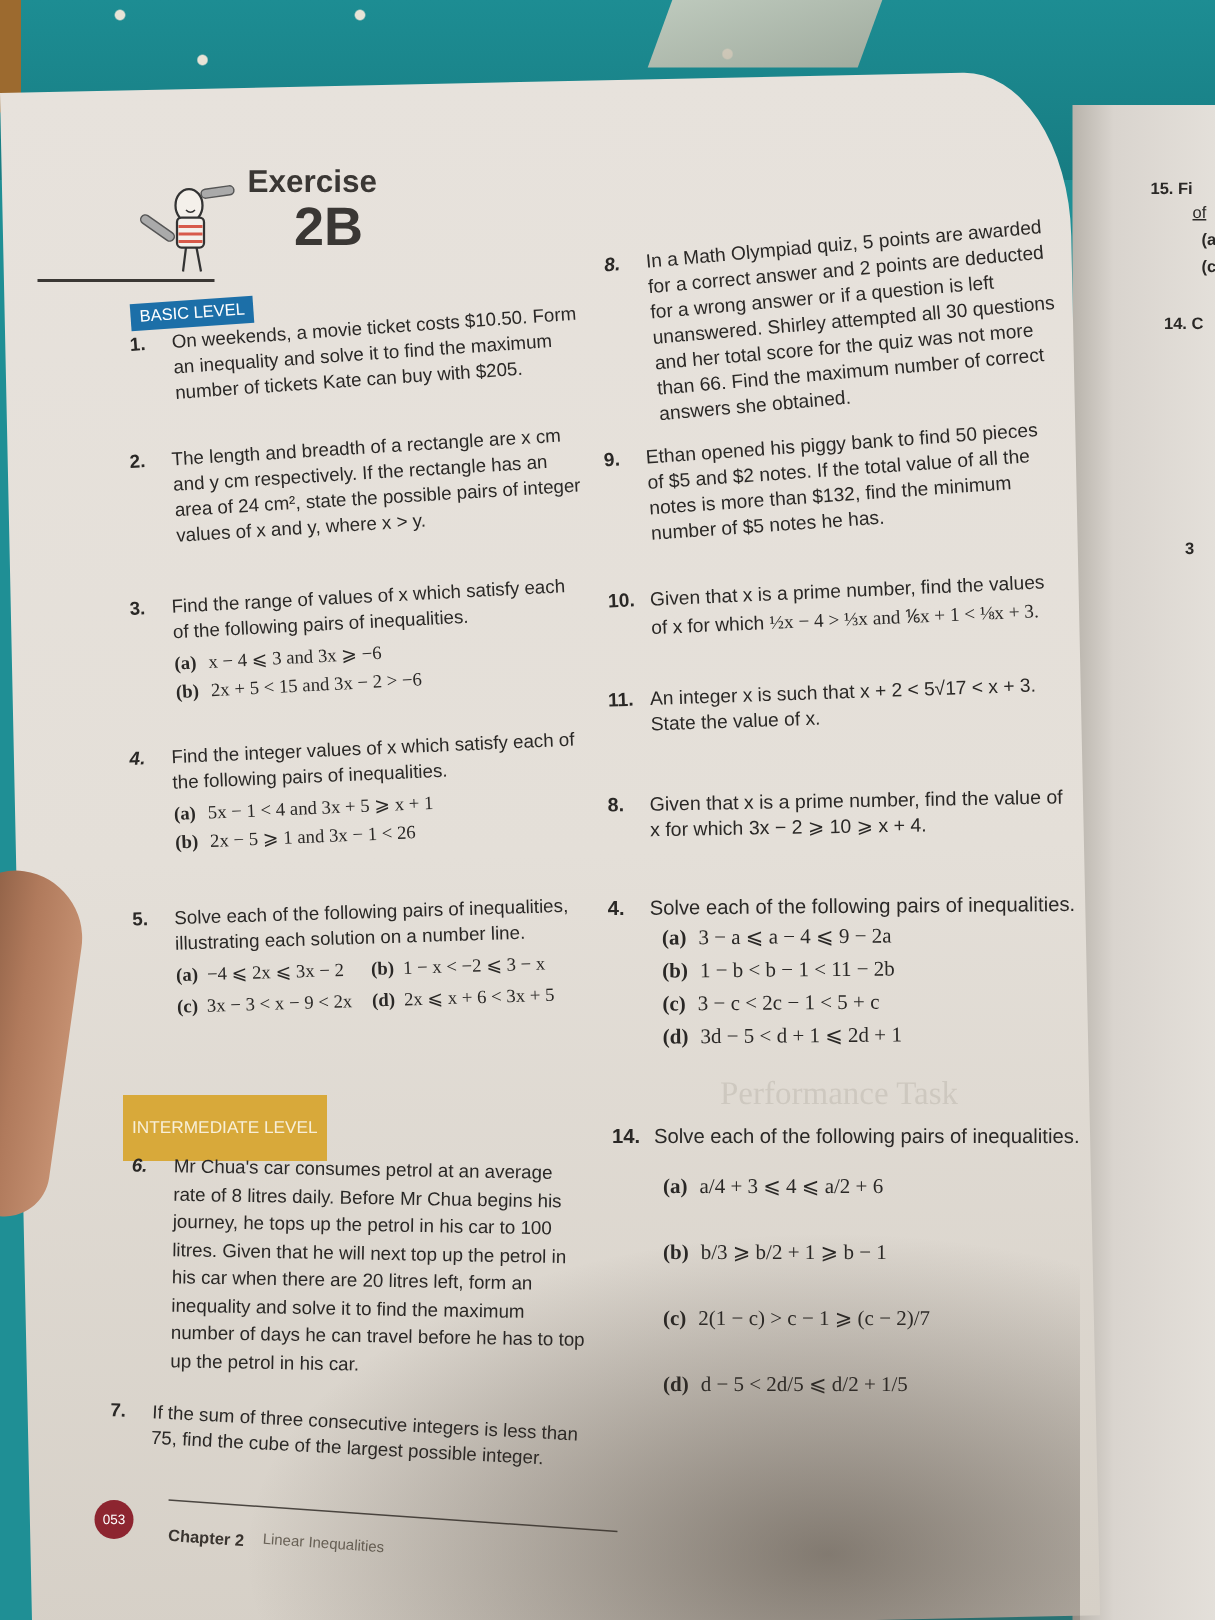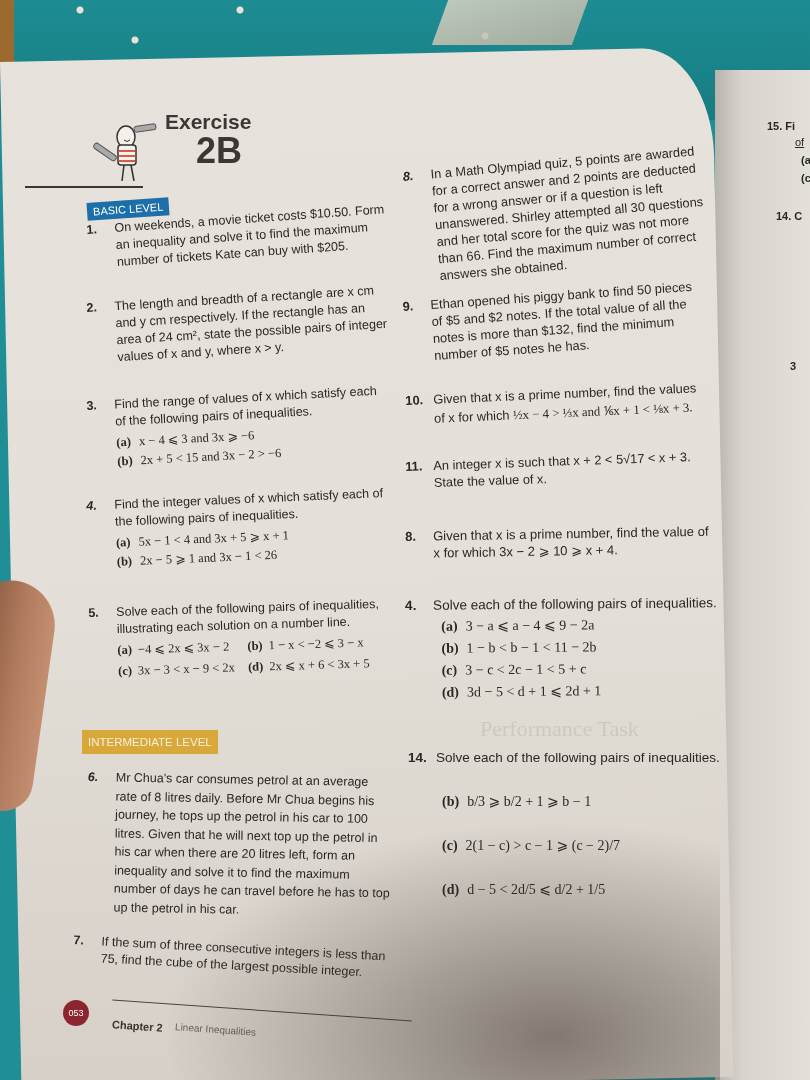--- a/index.html
+++ b/index.html
@@ -49,21 +49,21 @@
   .qtext { margin-left: 28px; }
   .sub { margin-left: 28px; font-family: "Liberation Serif", serif; font-size: 12.5px; }
   .sub b { margin-right: 8px; }
   .subgrid { margin-left: 28px; display: grid; grid-template-columns: 130px 150px; row-gap: 4px; font-family: "Liberation Serif", serif; }
   .subgrid b { margin-right: 6px; }
   .ex-title { position: absolute; left: 165px; top: 110px; font-weight: bold; font-size: 21px; color: #3a3734; }
   .ex-num { position: absolute; left: 196px; top: 130px; font-weight: bold; font-size: 36px; color: #3a3734; }
   .ex-line { position: absolute; left: 25px; top: 186px; width: 118px; height: 2px; background: #3a3734; }
   .mascot { position: absolute; left: 88px; top: 115px; width: 70px; height: 70px; }
   .badge-basic { position: absolute; left: 87px; top: 200px; background: #1c6fa8; color: #fff; font-size: 11px; padding: 3px 6px; transform: rotate(-4deg); }
-  .badge-inter { position: absolute; left: 82px; top: 730px; background: #d8a93a; color: #f8efd8; font-size: 11.5px; padding: 6px 6px; }
+  .badge-inter { position: absolute; left: 82px; top: 730px; background: #d8a93a; color: #f8efd8; font-size: 11.5px; padding: 16px 6px; }
   .page-num { position: absolute; left: 63px; top: 1000px; width: 26px; height: 26px; border-radius: 50%; background: #8d2530; color: #fff; font-size: 9px; font-weight: normal; text-align: center; line-height: 26px; }
   .chapter { position: absolute; left: 112px; top: 1020px; font-size: 11px; font-weight: bold; color: #3a3530; transform: rotate(4deg); }
   .chapter-sub { position: absolute; left: 175px; top: 1024px; font-size: 10px; color: #6a6358; transform: rotate(4deg); }
   .chapter-rule { position: absolute; left: 112px; top: 1010px; width: 300px; height: 1px; background: #4a4540; transform: rotate(4deg); }
   .right-text { position: absolute; font-size: 11px; font-weight: bold; color: #2a2826; }
   .mark { font-style: italic; }
 </style>
 </head>
 <body>
 
@@ -183,20 +183,21 @@
   <div class="sub" style="font-size:14px;line-height:22px;margin-left:36px;"><b>(b)</b><span>1 − b &lt; b − 1 &lt; 11 − 2b</span></div>
   <div class="sub" style="font-size:14px;line-height:22px;margin-left:36px;"><b>(c)</b><span>3 − c &lt; 2c − 1 &lt; 5 + c</span></div>
   <div class="sub" style="font-size:14px;line-height:22px;margin-left:36px;"><b>(d)</b><span>3d − 5 &lt; d + 1 ⩽ 2d + 1</span></div>
 </div>
 
 <div style="position:absolute;left:480px;top:716px;font-family:'Liberation Serif',serif;font-size:22px;color:rgba(80,70,60,.12);">Performance Task</div>
 
 <div class="col" style="left:408px;top:748px;width:360px;font-size:13.5px;line-height:20px;">
   <span class="qnum">14.</span>
   <div class="qtext">Solve each of the following pairs of inequalities.</div>
+  <div class="sub" style="font-size:14px;margin-left:34px;margin-top:14px;"><b>(a)</b><span>a/4 + 3 ⩽ 4 ⩽ a/2 + 6</span></div>
   <div class="sub" style="font-size:14px;margin-left:34px;margin-top:24px;"><b>(b)</b><span>b/3 ⩾ b/2 + 1 ⩾ b − 1</span></div>
   <div class="sub" style="font-size:14px;margin-left:34px;margin-top:24px;"><b>(c)</b><span>2(1 − c) &gt; c − 1 ⩾ (c − 2)/7</span></div>
   <div class="sub" style="font-size:14px;margin-left:34px;margin-top:24px;"><b>(d)</b><span>d − 5 &lt; 2d/5 ⩽ d/2 + 1/5</span></div>
 </div>
 
 <div class="chapter-rule"></div>
 <div class="page-num">053</div>
 <div class="chapter">Chapter 2</div>
 <div class="chapter-sub">Linear Inequalities</div>
 

